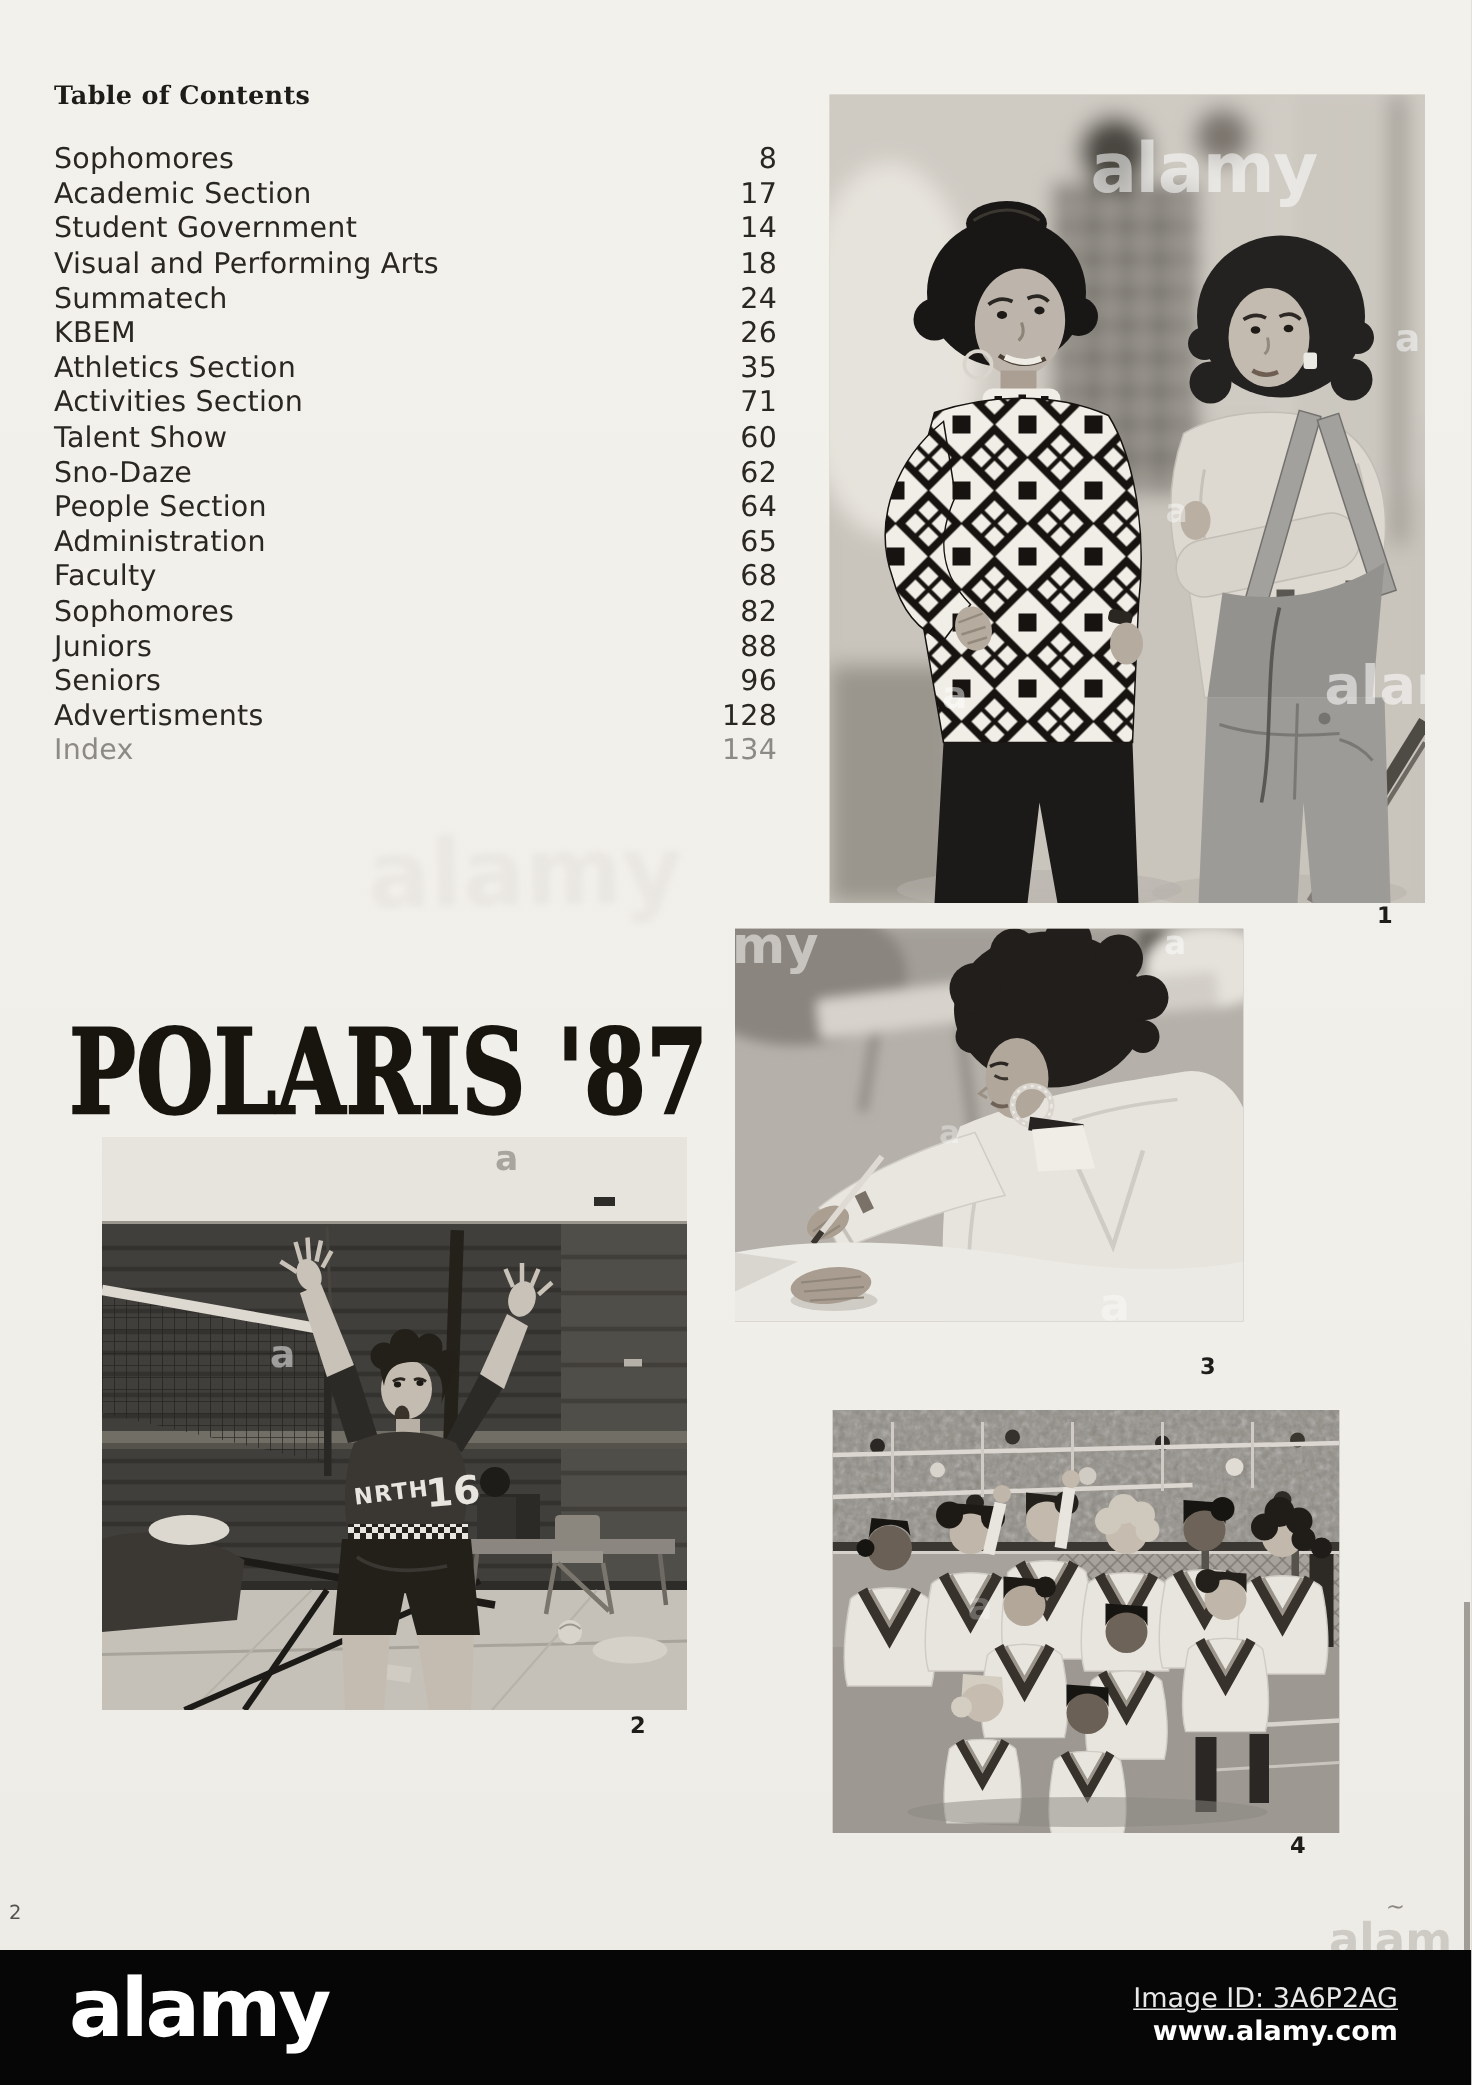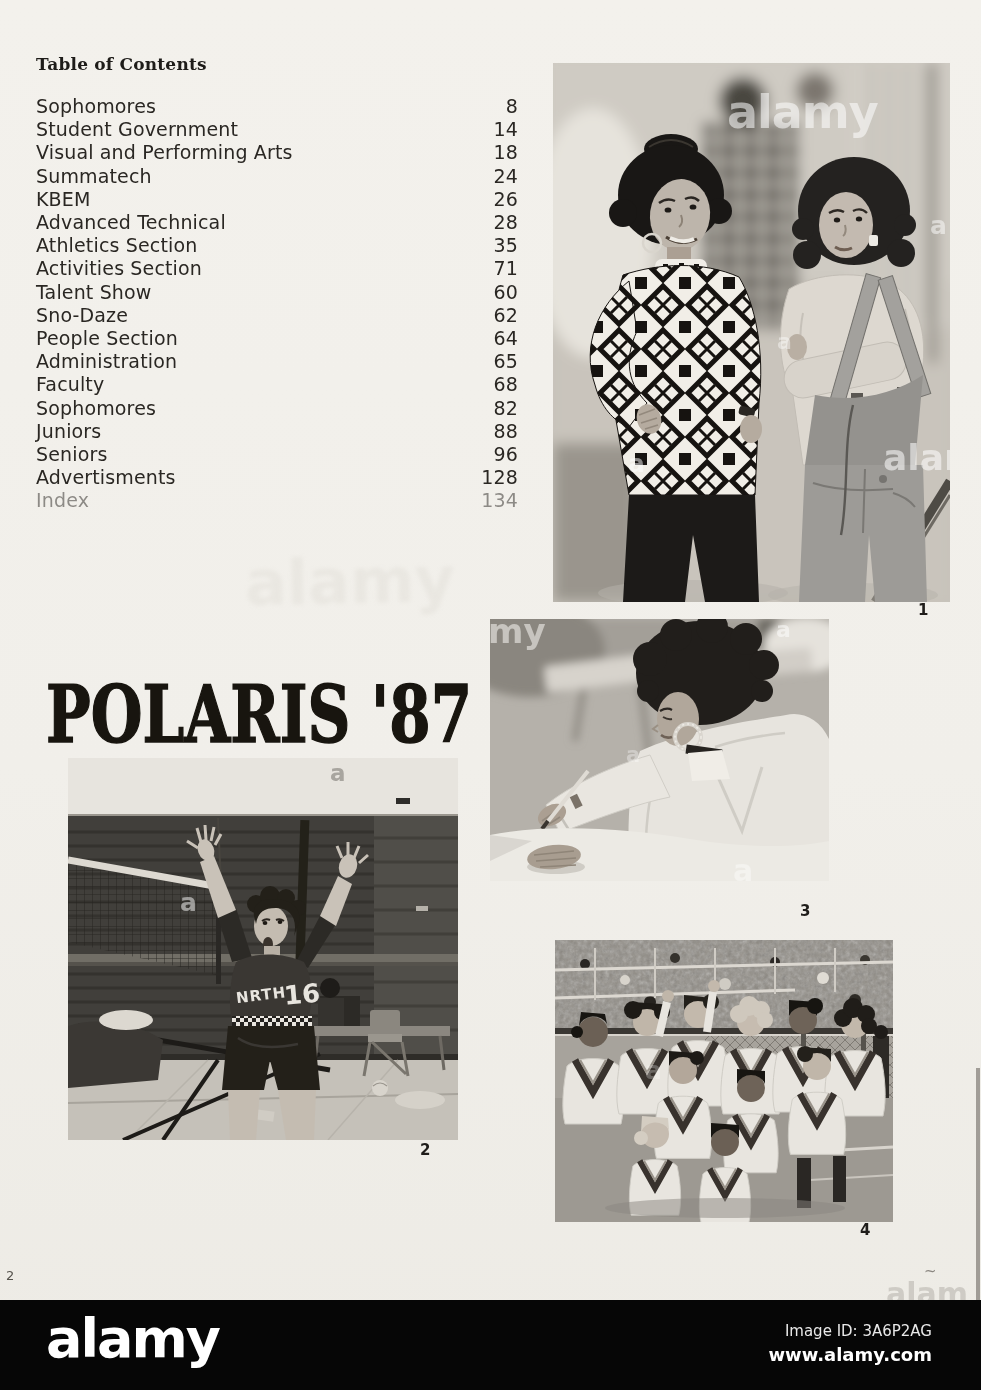--- a/index.html
+++ b/index.html
@@ -30,59 +30,59 @@
   .wm{position:absolute;font-weight:bold;pointer-events:none;white-space:nowrap;
       font-family:"DejaVu Sans",sans-serif;}
   .wm-big{font-size:46px;color:rgba(255,255,255,.55);letter-spacing:-1px;}
   .wm-a{font-size:25px;color:rgba(255,255,255,.5);}
   .wm-gray{color:rgba(105,102,95,.5);}
   .ghost{position:absolute;pointer-events:none;font-weight:bold;}
   
   .bar{position:absolute;left:0;top:1300px;width:981px;height:90px;background:#060606;z-index:5;}
   .bar-logo{position:absolute;left:46px;top:1312px;z-index:6;color:#ffffff;
             font-weight:bold;font-size:54px;letter-spacing:-2px;line-height:1;}
-  .bar-id{position:absolute;right:49px;top:1322px;z-index:6;color:#e9e9e9;font-size:15px;}
+  .bar-id{position:absolute;right:49px;top:1322px;z-index:6;color:#e9e9e9;font-size:18px;text-decoration:underline;}
   .bar-url{position:absolute;right:49px;top:1344px;z-index:6;color:#ffffff;
            font-weight:bold;font-size:18px;text-align:right;}
   .page-num{position:absolute;left:6px;top:1268px;font-size:13px;color:#55524c;}
   .tilde{position:absolute;left:924px;top:1262px;font-size:15px;color:#8a8680;}
   .edge-sliver{position:absolute;left:976px;top:1068px;width:4px;height:232px;
                background:#76726b;opacity:.65;}
 </style>
 </head>
 <body>
 
 <div id="page">
 
   <div class="toc">
     <div class="toc-title">Table of Contents</div>
     <div class="toc-list">
       <div class="toc-row">
           <span>Sophomores</span>
           <span class="pg">8</span>
         </div>
       <div class="toc-row">
+          <span>Academic Section</span>
+          <span class="pg">17</span>
+        </div>
+      <div class="toc-row">
           <span>Student Government</span>
           <span class="pg">14</span>
         </div>
       <div class="toc-row">
           <span>Visual and Performing Arts</span>
           <span class="pg">18</span>
         </div>
       <div class="toc-row">
           <span>Summatech</span>
           <span class="pg">24</span>
         </div>
       <div class="toc-row">
           <span>KBEM</span>
           <span class="pg">26</span>
-        </div>
-      <div class="toc-row">
-          <span>Advanced Technical</span>
-          <span class="pg">28</span>
         </div>
       <div class="toc-row">
           <span>Athletics Section</span>
           <span class="pg">35</span>
         </div>
       <div class="toc-row">
           <span>Activities Section</span>
           <span class="pg">71</span>
         </div>
       <div class="toc-row">

